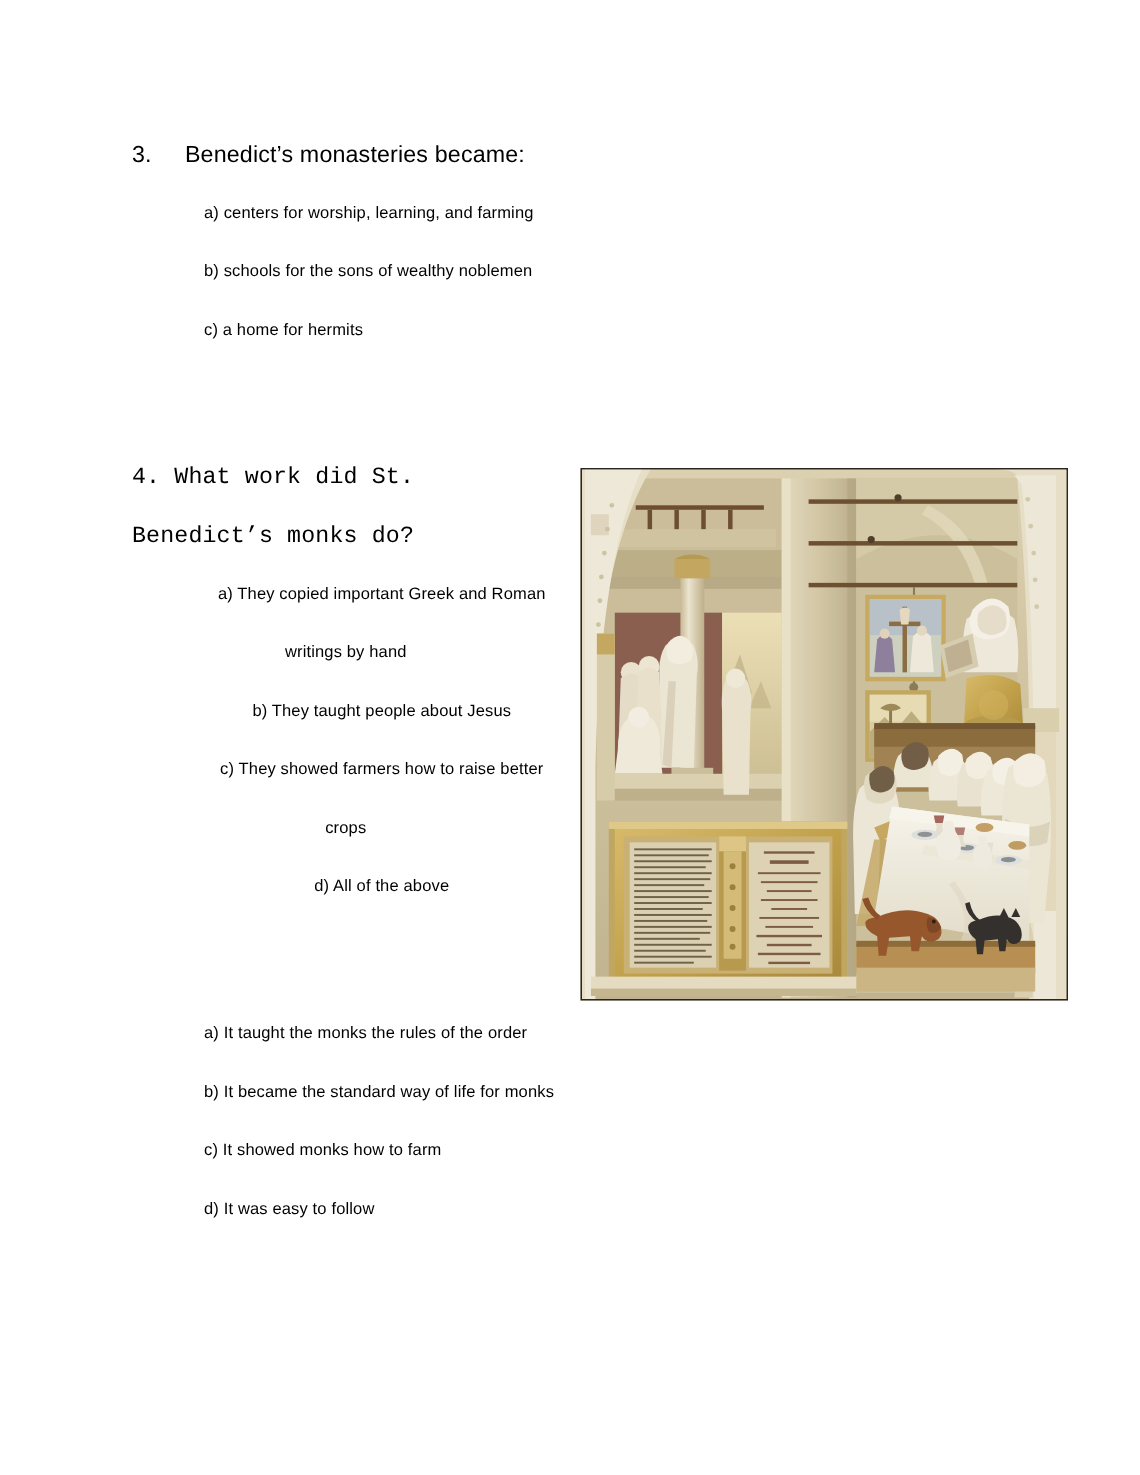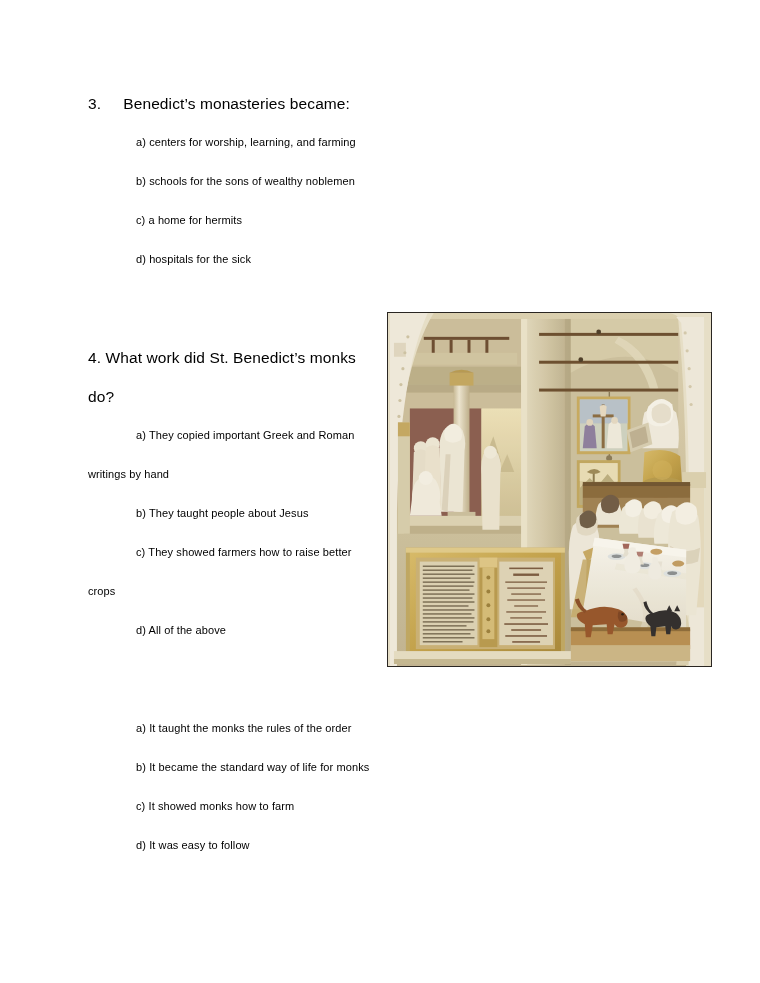--- a/index.html
+++ b/index.html
@@ -30,20 +30,21 @@
   .q-block { margin: 0 0 0 0; }
 
   .q-line {
     font-size: 15.5px;
     line-height: 39px;
     white-space: pre;
     letter-spacing: 0.1px;
   }
   .q-line.wrapcol {
     white-space: normal;
+    font-family: Liberation Mono, monospace;
   }
   .opt-line {
     font-size: 11px;
     line-height: 39px;
     padding-left: 48px;
     white-space: pre;
     letter-spacing: 0.1px;
   }
   .spacer { height: 39px; }
   .spacer-sm { height: 20px; }
@@ -53,20 +54,21 @@
     width: 285px;
   }
   .q4-col .q-line,
   .q4-col .opt-line {
     white-space: normal;
     line-height: 39px;
   }
   .q4-col .opt-line {
     padding-left: 0;
     text-indent: 48px;
+    text-align: center;
   }
 
   
   .figure {
     position: absolute;
     left: 387px;
     top: 312px;
     width: 325px;
     height: 355px;
     border: 1px solid #2a2622;
@@ -81,21 +83,20 @@
 
 <div class="page">
 
   <div class="doc-body">
 
     <div class="q-block">
       <div class="q-line">3.	Benedict’s monasteries became:</div>
       <div class="opt-line">a) centers for worship, learning, and farming</div>
       <div class="opt-line">b) schools for the sons of wealthy noblemen</div>
       <div class="opt-line">c) a home for hermits</div>
-      <div class="opt-line">d) hospitals for the sick</div>
     </div>
 
     <div class="spacer"></div>
     <div class="spacer-sm"></div>
 
     <div class="q-block q4-col">
       <div class="q-line wrapcol">4. What work did St. Benedict’s monks do?</div>
       <div class="opt-line">a) They copied important Greek and Roman writings by hand</div>
       <div class="opt-line">b) They taught people about Jesus</div>
       <div class="opt-line">c) They showed farmers how to raise better crops</div>

